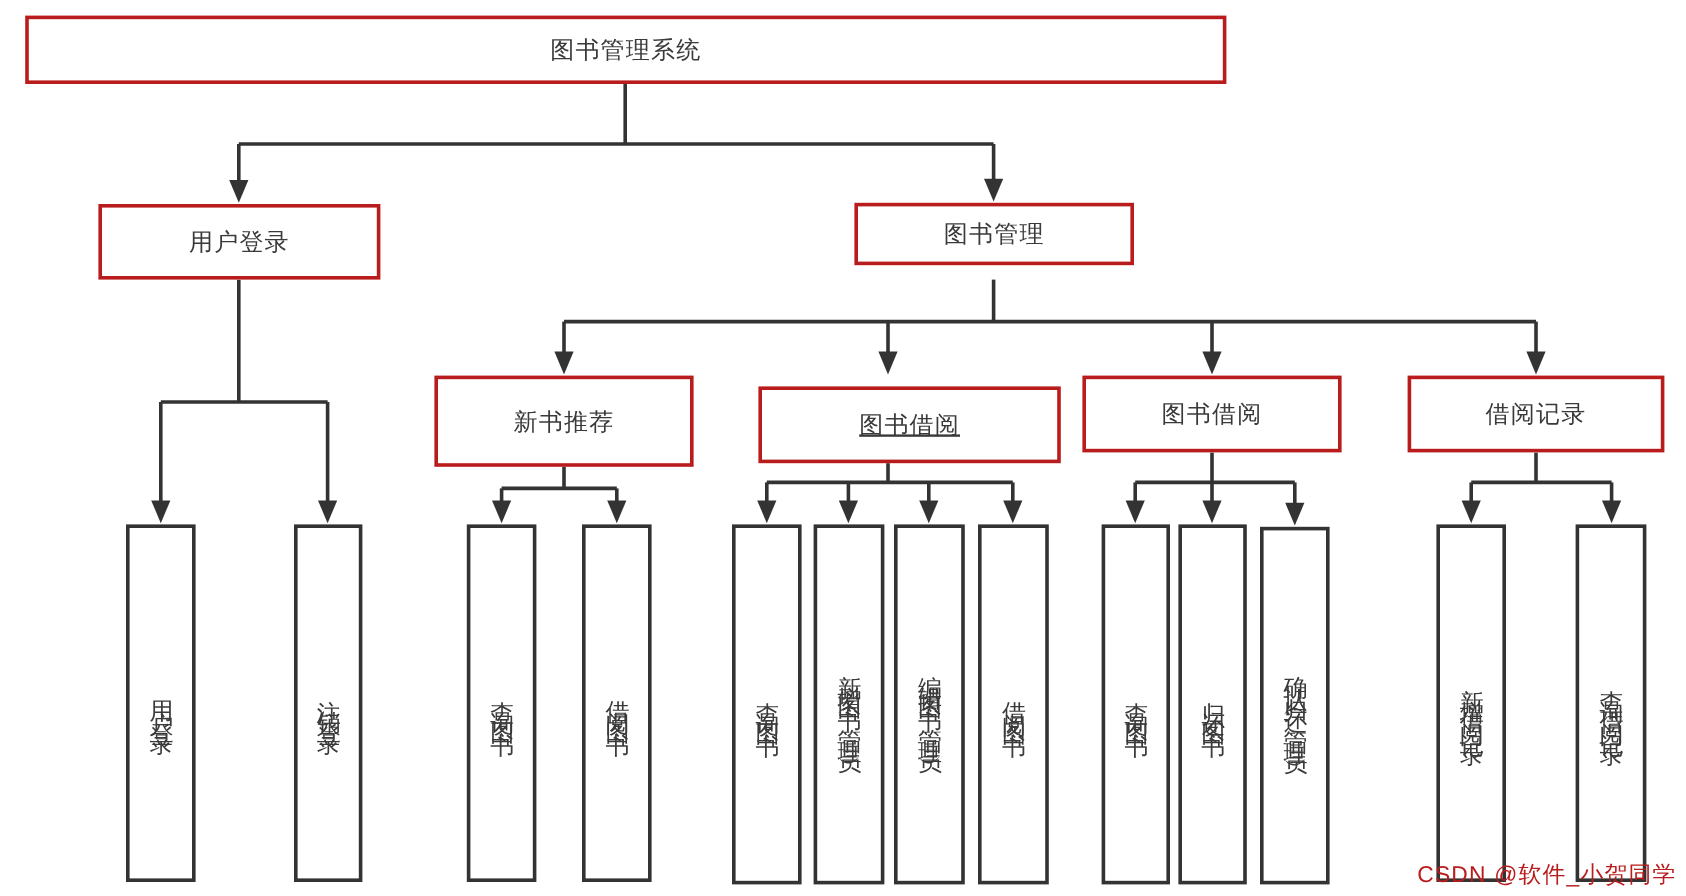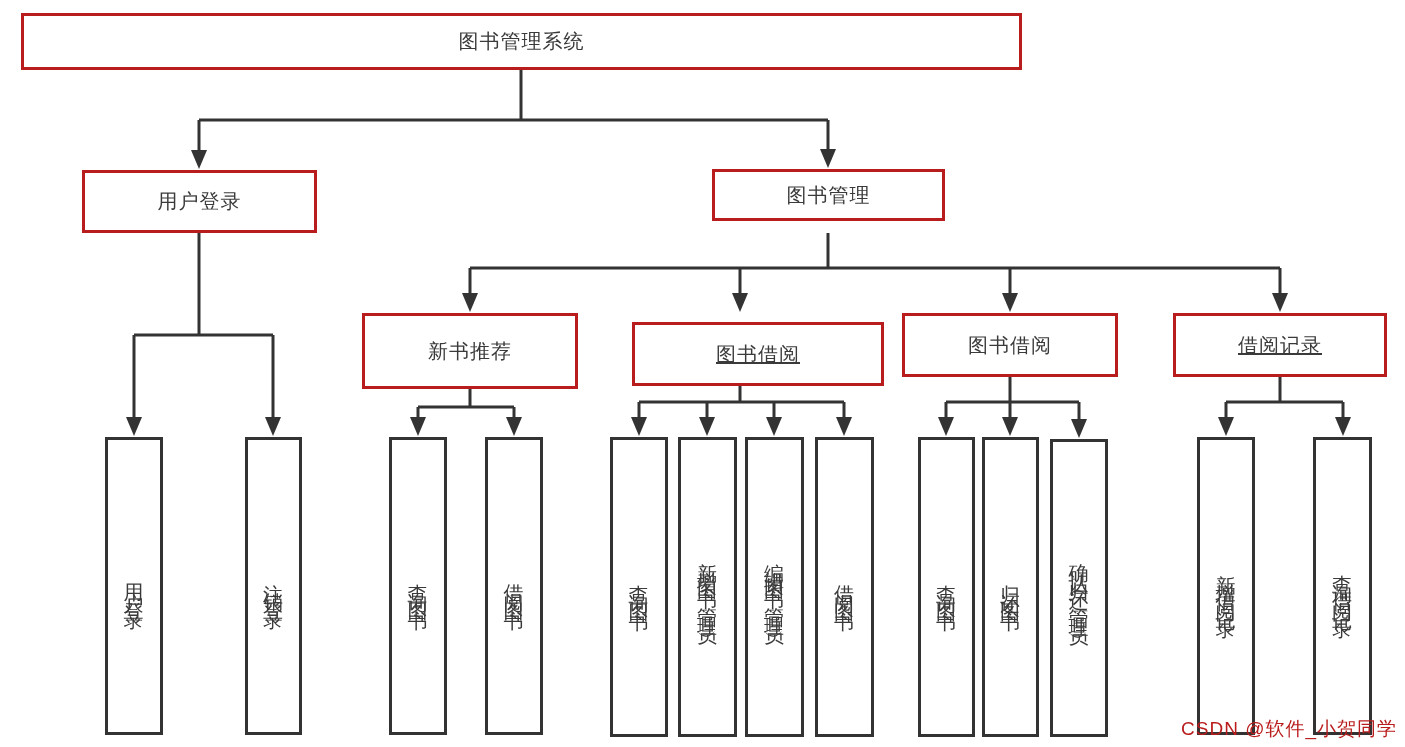--- a/index.html
+++ b/index.html
@@ -151,21 +151,21 @@
   </svg>
 
   <div class="node" style="left:21px; top:13px; width:1001px; height:57px;">图书管理系统</div>
 
   <div class="node" style="left:82px; top:170px; width:235px; height:63px;">用户登录</div>
   <div class="node" style="left:712px; top:169px; width:233px; height:52px;">图书管理</div>
 
   <div class="node" style="left:362px; top:313px; width:216px; height:76px;">新书推荐</div>
   <div class="node" style="left:632px; top:322px; width:252px; height:64px;text-decoration:underline;">图书借阅</div>
   <div class="node" style="left:902px; top:313px; width:216px; height:64px;">图书借阅</div>
-  <div class="node" style="left:1173px; top:313px; width:214px; height:64px;text-decoration:underline;">借阅记录</div>
+  <div class="node" style="left:1173px; top:313px; width:214px; height:64px;">借阅记录</div>
 
   <div class="leaf" style="left:105px; top:437px; width:58px; height:298px;">
     <span class="vtext">用户登录</span>
   </div>
   <div class="leaf" style="left:245px; top:437px; width:57px; height:298px;">
     <span class="vtext">注销登录</span>
   </div>
 
   <div class="leaf" style="left:389px; top:437px; width:58px; height:298px;">
     <span class="vtext">查询图书</span>

